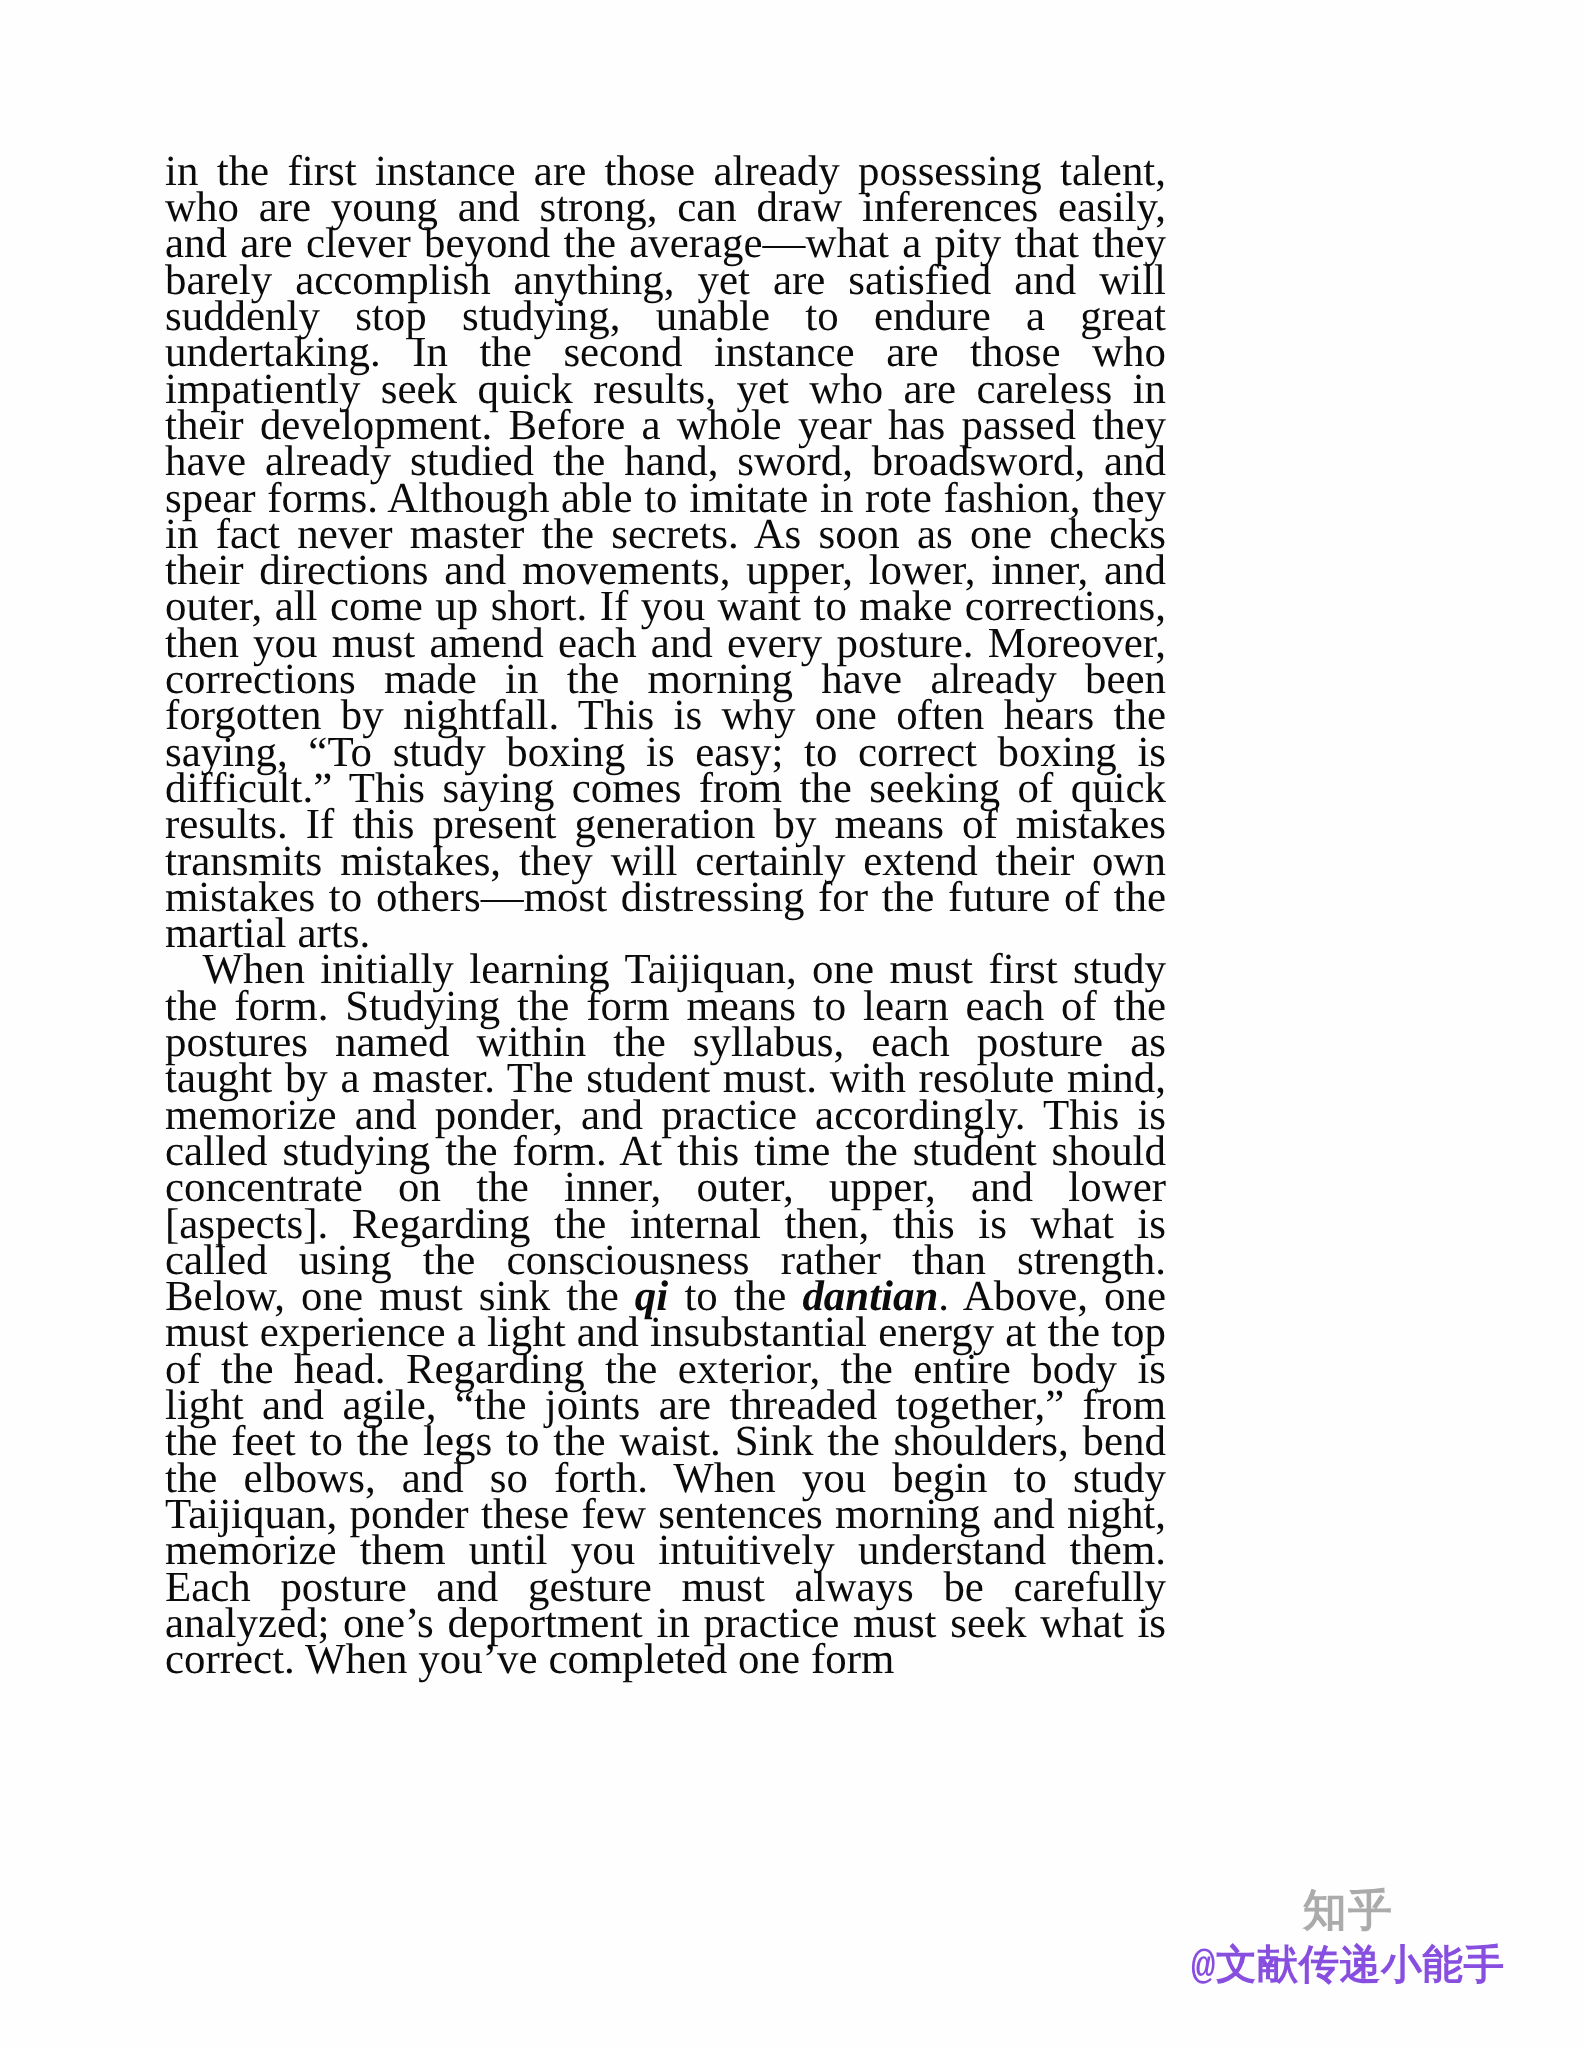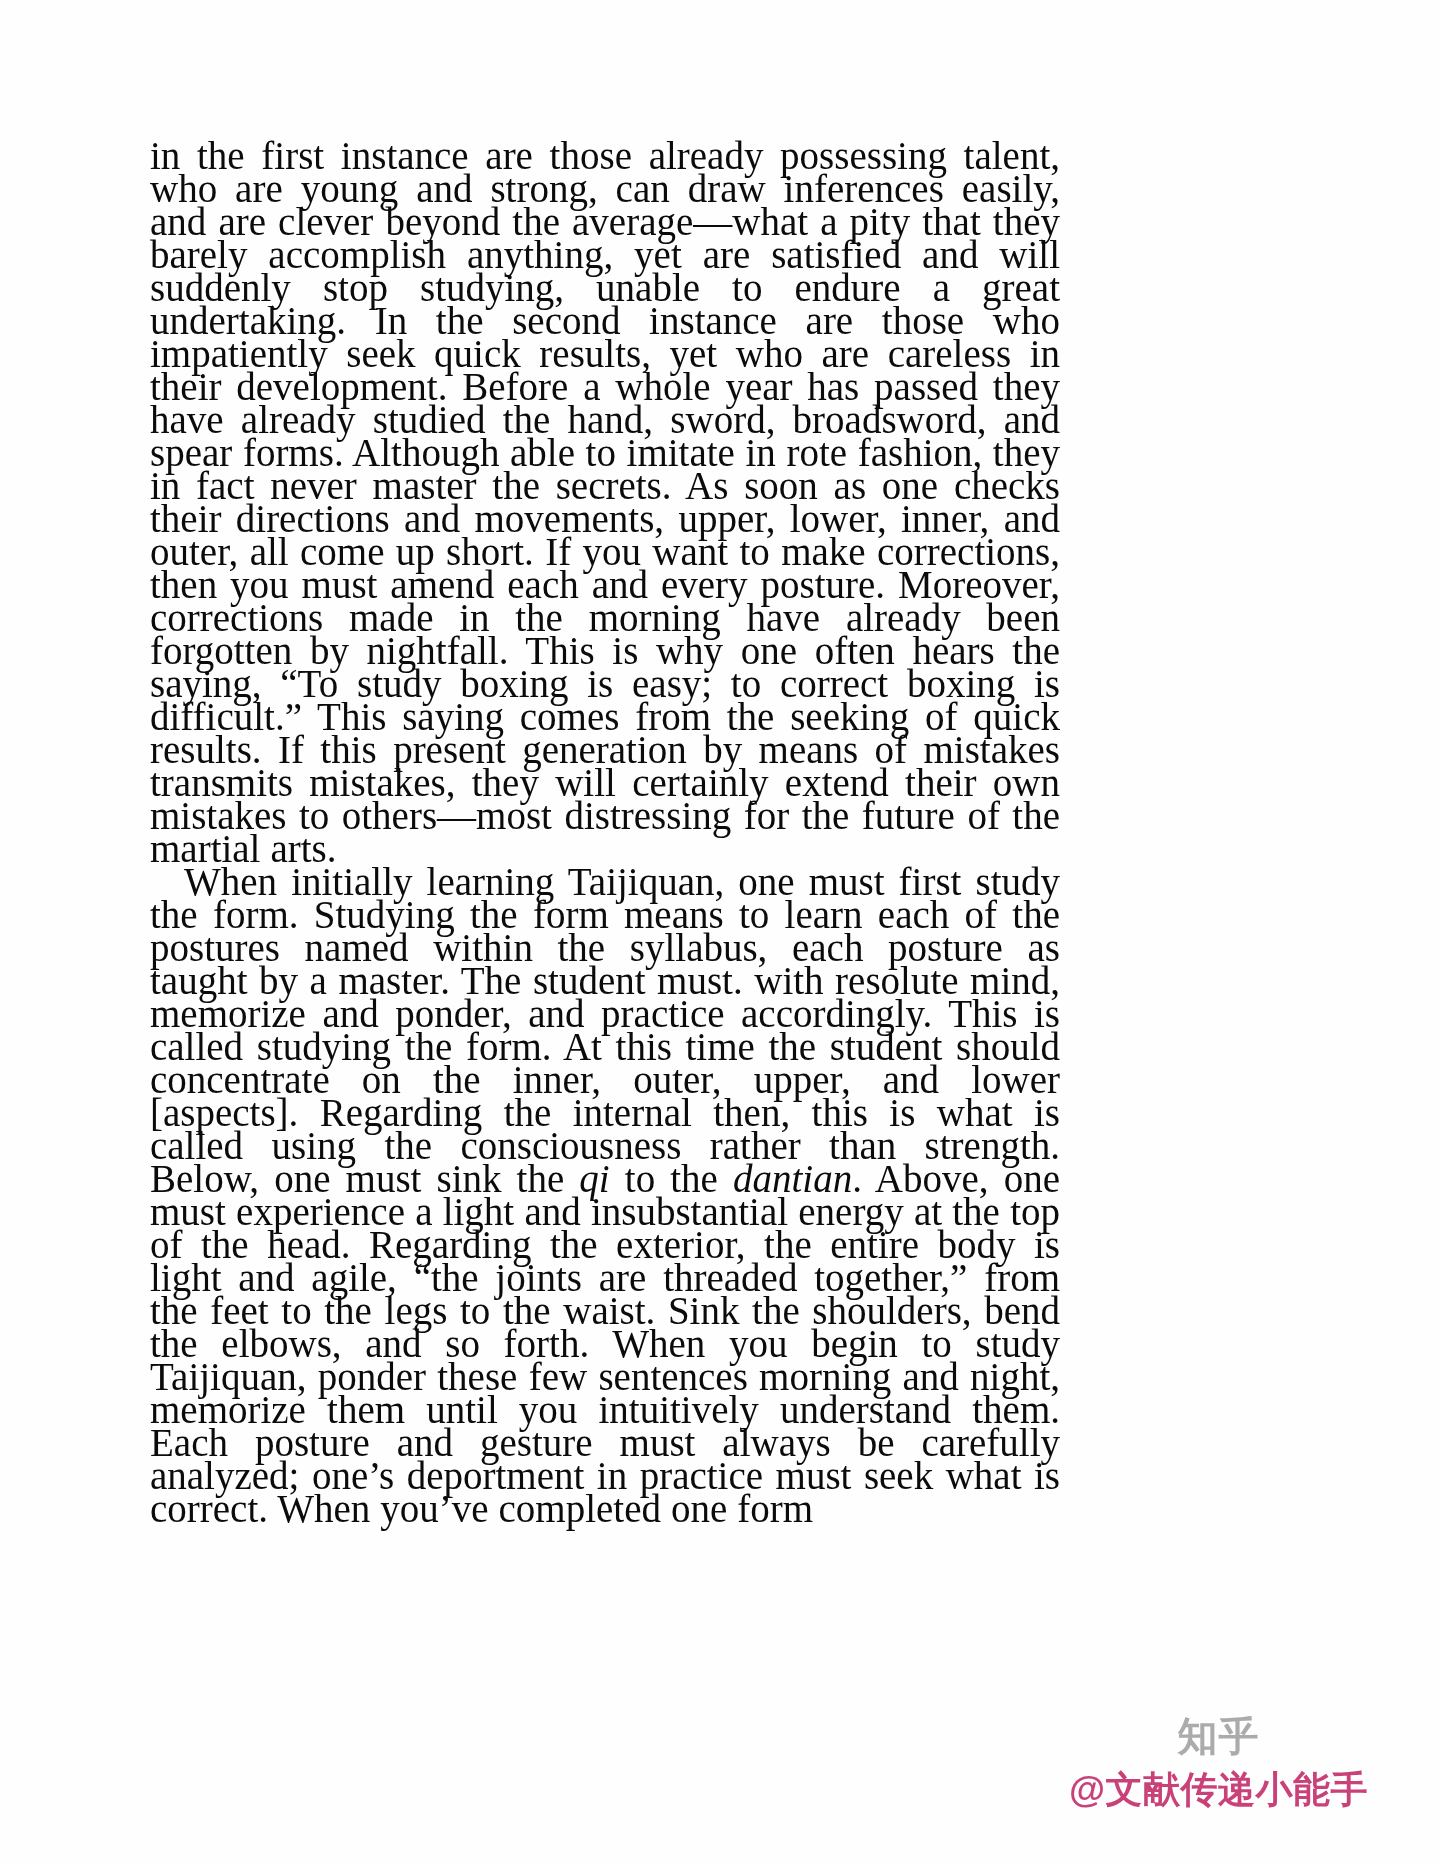--- a/index.html
+++ b/index.html
@@ -50,20 +50,21 @@
   }
 
   .para.indent {
     text-indent: 34px;
   }
 
   
 
   .ital {
     font-style: italic;
+    font-weight: bold;
   }
 
   
   #watermark {
     position: absolute;
     right: 72px;
     bottom: 55px;
     display: flex;
     align-items: center;
     gap: 14px;
@@ -72,24 +73,24 @@
   }
   #watermark .zhihu-logo {
     font-family: "Liberation Serif", "DejaVu Serif", serif;
     font-size: 40px;
     font-weight: 700;
     color: #9a9a9a;
     letter-spacing: 1px;
     line-height: 1;
   }
   #watermark .wm-handle {
-    font-family: Liberation Sans, sans-serif;
+    font-family: Liberation Mono, monospace;
     font-size: 37px;
     font-weight: 700;
-    color: #be185d;
+    color: #6d28d9;
     letter-spacing: 0.5px;
     line-height: 1;
     white-space: nowrap;
   }
 </style>
 </head>
 <body>
 
 <div id="page">
 

